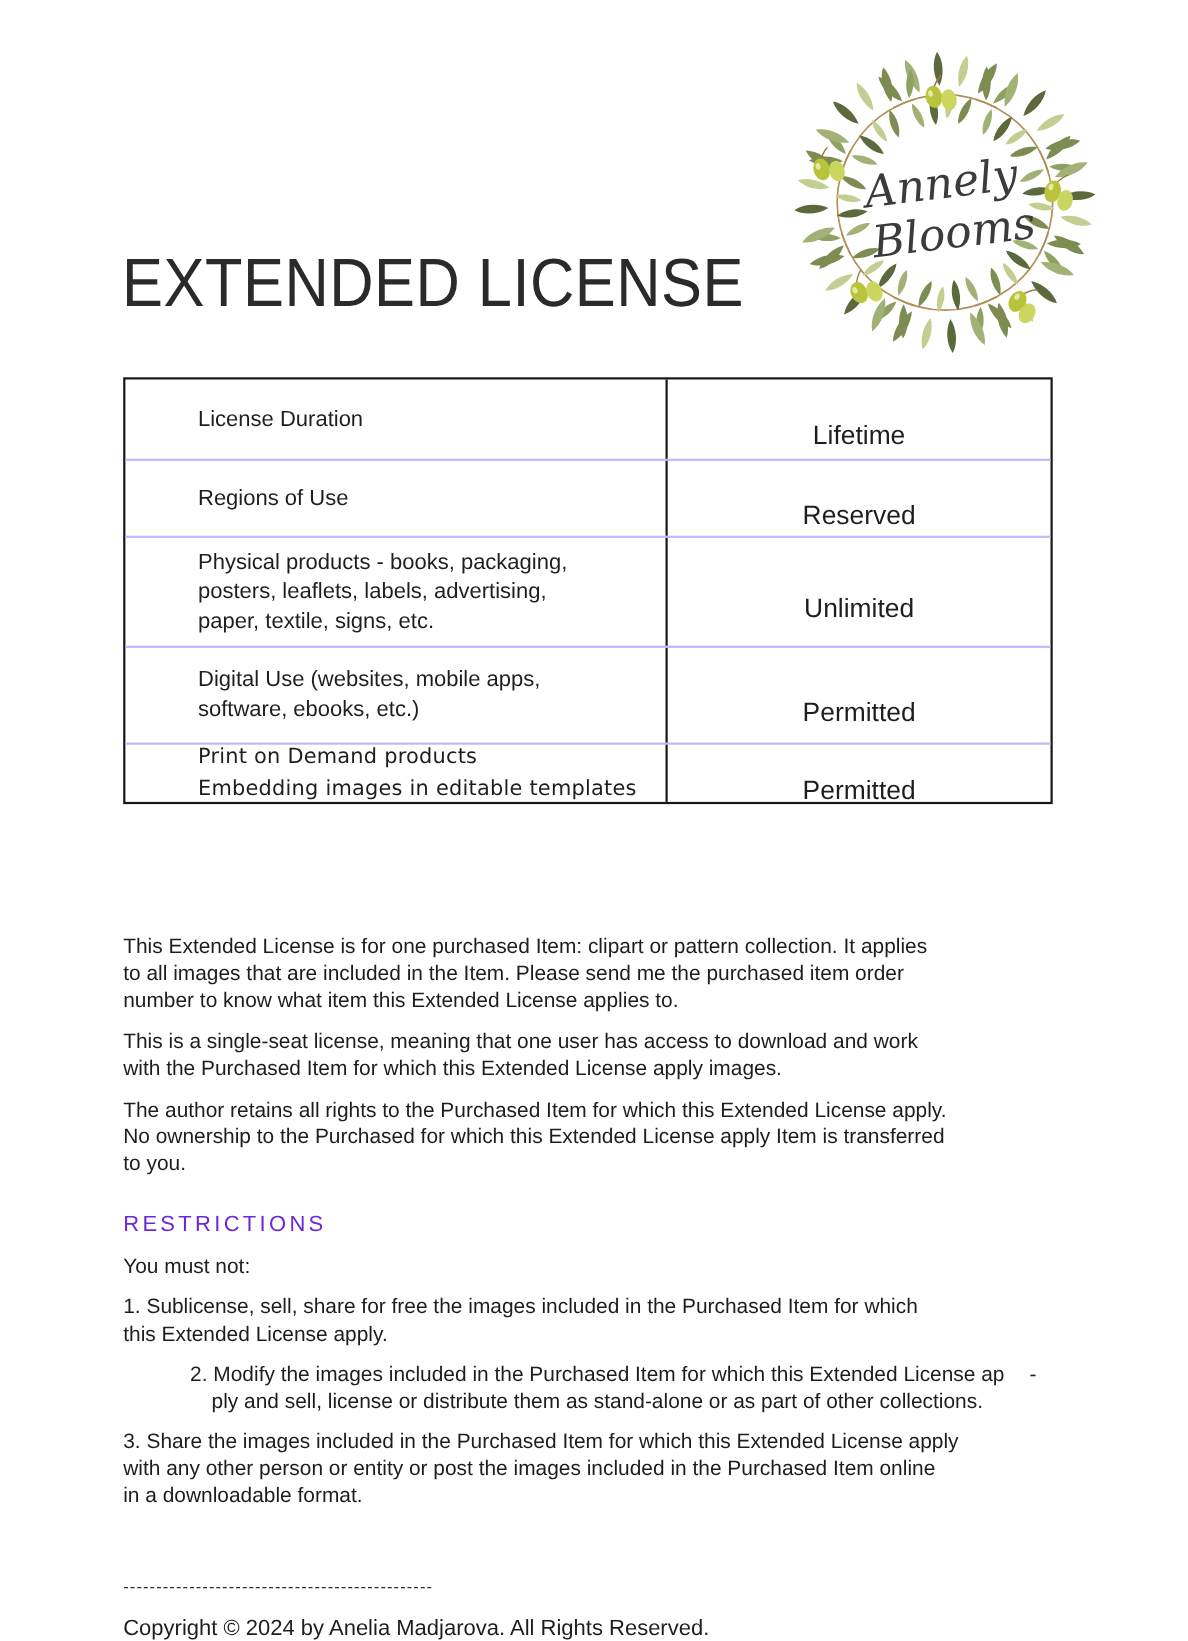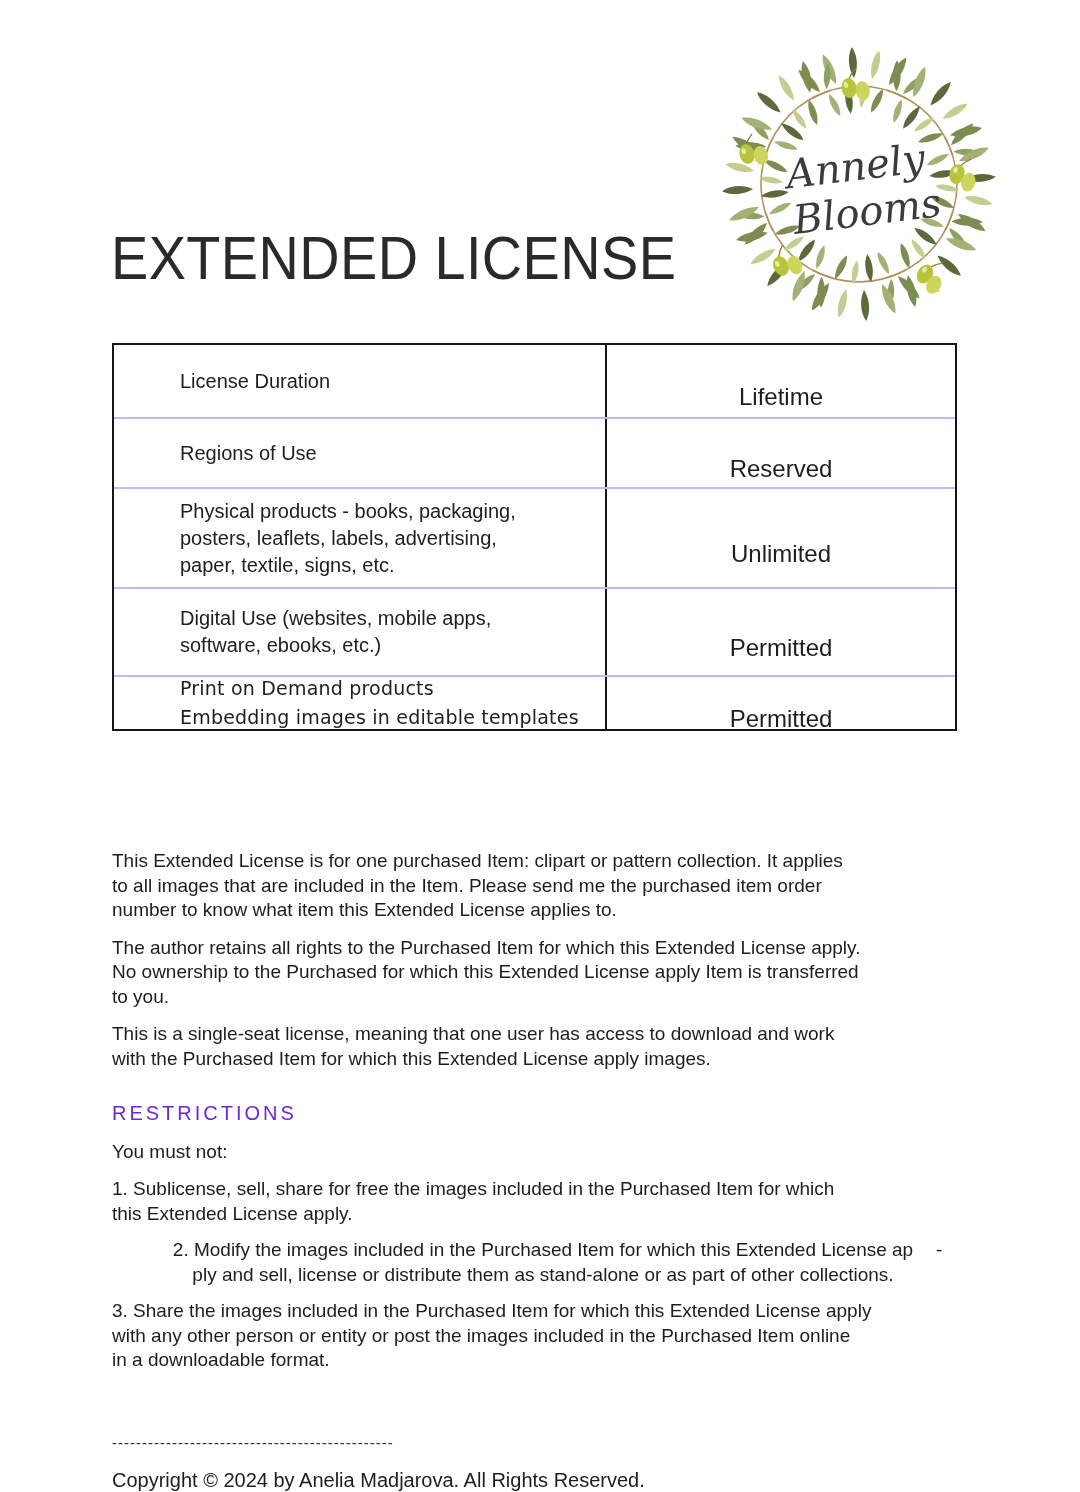--- a/index.html
+++ b/index.html
@@ -117,25 +117,25 @@
       <div class="cell label" data-bind-lines="table.rows.4.label_lines">Print on Demand products
 Embedding images in editable templates</div>
       <div class="cell value" data-bind="table.rows.4.value">Permitted</div>
     </div>
   </div>
 
   <div class="body-text">
     <p class="par" data-bind-lines="terms.0.lines">This Extended License is for one purchased Item: clipart or pattern collection. It applies
 to all images that are included in the Item. Please send me the purchased item order
 number to know what item this Extended License applies to.</p>
+    <p class="par" data-bind-lines="terms.1.lines">This is a single-seat license, meaning that one user has access to download and work
+with the Purchased Item for which this Extended License apply images.</p>
     <p class="par" data-bind-lines="terms.2.lines">The author retains all rights to the Purchased Item for which this Extended License apply.
 No ownership to the Purchased for which this Extended License apply Item is transferred
 to you.</p>
-    <p class="par" data-bind-lines="terms.1.lines">This is a single-seat license, meaning that one user has access to download and work
-with the Purchased Item for which this Extended License apply images.</p>
 
     <h2 class="restrict-hd" data-bind="restrictions.heading">RESTRICTIONS</h2>
     <p class="intro" data-bind="restrictions.intro">You must not:</p>
 
     <p class="item" data-bind-lines="restrictions.items.0.lines">1. Sublicense, sell, share for free the images included in the Purchased Item for which
 this Extended License apply.</p>
     <p class="item rel"><span data-bind-lines="restrictions.items.1.lines">2. Modify the images included in the Purchased Item for which this Extended License ap
 ply and sell, license or distribute them as stand-alone or as part of other collections.</span><span class="stray-hyphen" data-bind="restrictions.stray_hyphen">-</span></p>
     <p class="item" data-bind-lines="restrictions.items.2.lines">3. Share the images included in the Purchased Item for which this Extended License apply
 with any other person or entity or post the images included in the Purchased Item online

